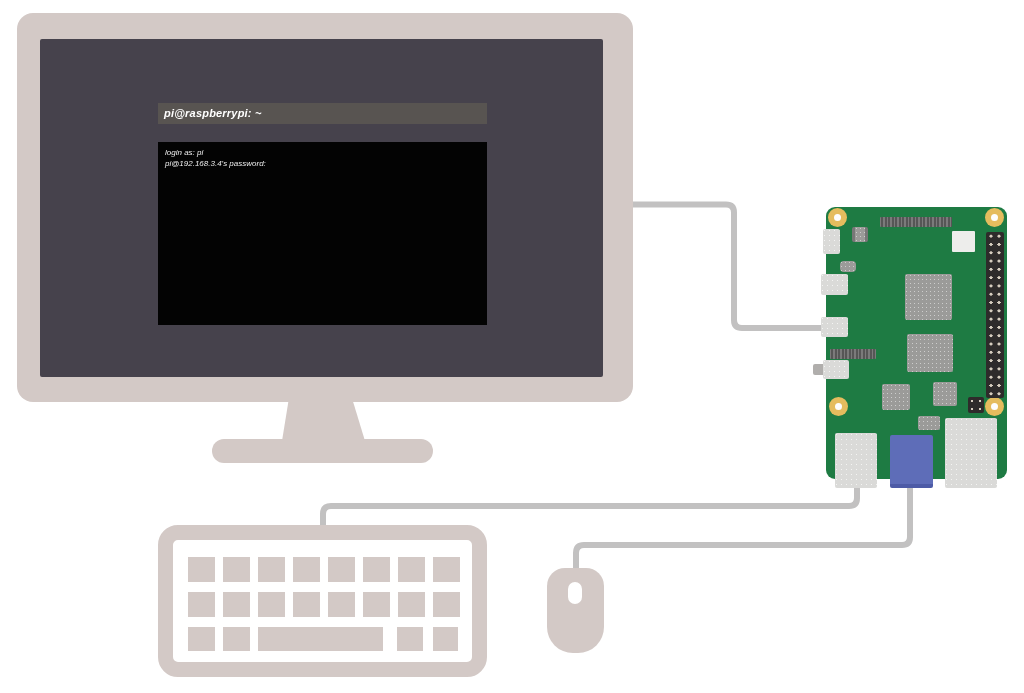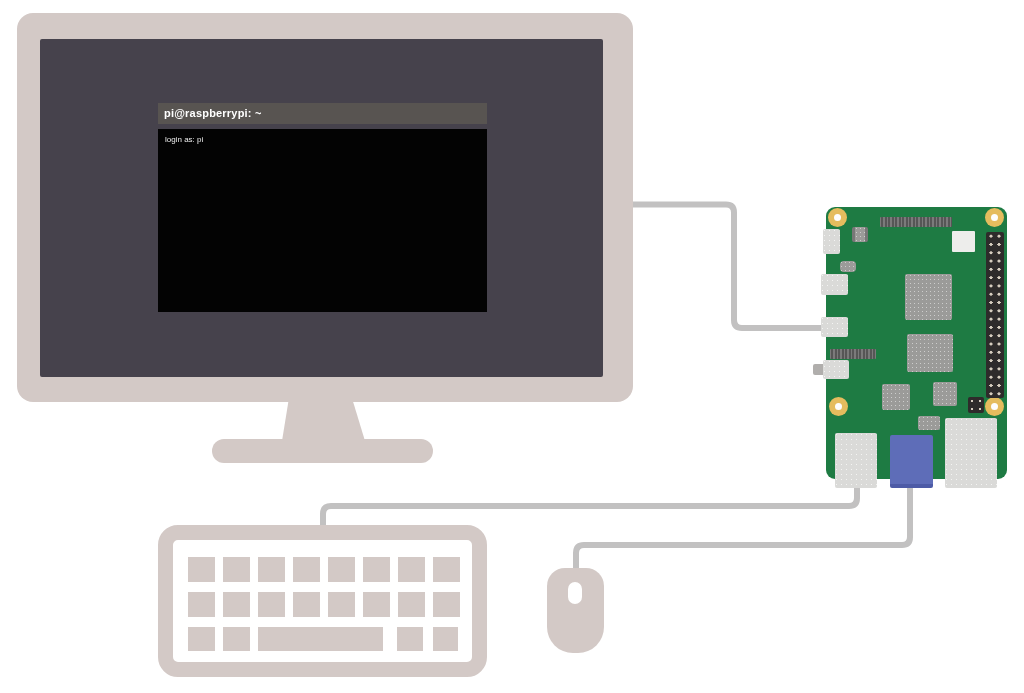--- a/index.html
+++ b/index.html
@@ -5,33 +5,33 @@
   :root{
     --device-beige:#d3c9c6; --screen-dark:#46424c; --titlebar-gray:#585451;
     --terminal-black:#030303; --terminal-text:#eeeeee; --cable-gray:#c2c1c1;
     --pcb-green:#1e7b43; --chip-gray:#9b9b99; --port-gray:#dadad8;
     --ethernet-blue:#5e6db8; --header-dark:#2e2b2b; --pin-dot:#d6cdbf;
     --mount-gold:#e5bc5e; --connector-dark:#565656; --background:#ffffff;
   }
   *{margin:0;padding:0;box-sizing:border-box;}
   body{font-family:"Liberation Sans",sans-serif;}
   .canvas{position:relative;width:1024px;height:693px;background:var(--background,#fff);overflow:hidden;}
-  .abs{position:absolute;}
+  .abs{position:absolute;font-style:italic;}
 
   
   .cables{position:absolute;left:0;top:0;z-index:1;}
   .cables path{fill:none;stroke:var(--cable-gray,#c2c1c1);stroke-width:6;stroke-linecap:round;}
 
   
   .monitor{left:17px;top:13px;width:616px;height:389px;background:var(--device-beige,#d3c9c6);border-radius:16px;z-index:2;}
   .screen{left:23px;top:26px;width:563px;height:338px;background:var(--screen-dark,#46424c);border-radius:2px;}
   .terminal{left:118px;top:64px;width:329px;}
   .term-titlebar{height:21px;background:var(--titlebar-gray,#585451);line-height:21px;padding-left:6px;
     color:#fff;font-size:11px;font-weight:600;letter-spacing:.2px;}
-  .term-body{margin-top:5px;height:183px;background:var(--terminal-black,#030303);
+  .term-body{margin-top:18px;height:183px;background:var(--terminal-black,#030303);
     padding:6px 6px 0 7px;color:var(--terminal-text,#eee);font-size:8px;}
   .t-line{min-height:10.5px;line-height:10.5px;white-space:pre;}
   .stand-neck{left:282px;top:400px;width:83px;height:41px;background:var(--device-beige,#d3c9c6);
     clip-path:polygon(8% 0,85% 0,100% 100%,0 100%);z-index:2;}
   .stand-base{left:212px;top:439px;width:221px;height:24px;background:var(--device-beige,#d3c9c6);border-radius:12px;z-index:2;}
 
   
   .pi{left:826px;top:207px;width:181px;height:272px;background:var(--pcb-green,#1e7b43);border-radius:9px;z-index:3;}
   .hole{width:19px;height:19px;border-radius:50%;background:var(--mount-gold,#e5bc5e);}
   .hole::after{content:"";position:absolute;left:6px;top:6px;width:7px;height:7px;border-radius:50%;background:#fdfdfd;}
@@ -70,20 +70,21 @@
   </svg>
 
   <div class="abs monitor">
     <div class="abs screen">
       <div class="abs terminal">
         <div class="term-titlebar">
           <span>pi@raspberrypi: ~</span>
         </div>
         <div class="term-body">
           <div class="t-line">login as: pi</div>
+          <div class="t-line">pi@192.168.3.4's password:</div>
           <div class="t-line"></div>
         </div>
       </div>
     </div>
   </div>
   <div class="abs stand-neck"></div>
   <div class="abs stand-base"></div>
 
   <div class="abs pi">
     <div class="abs hole" style="left:2px;top:1px;"></div>

